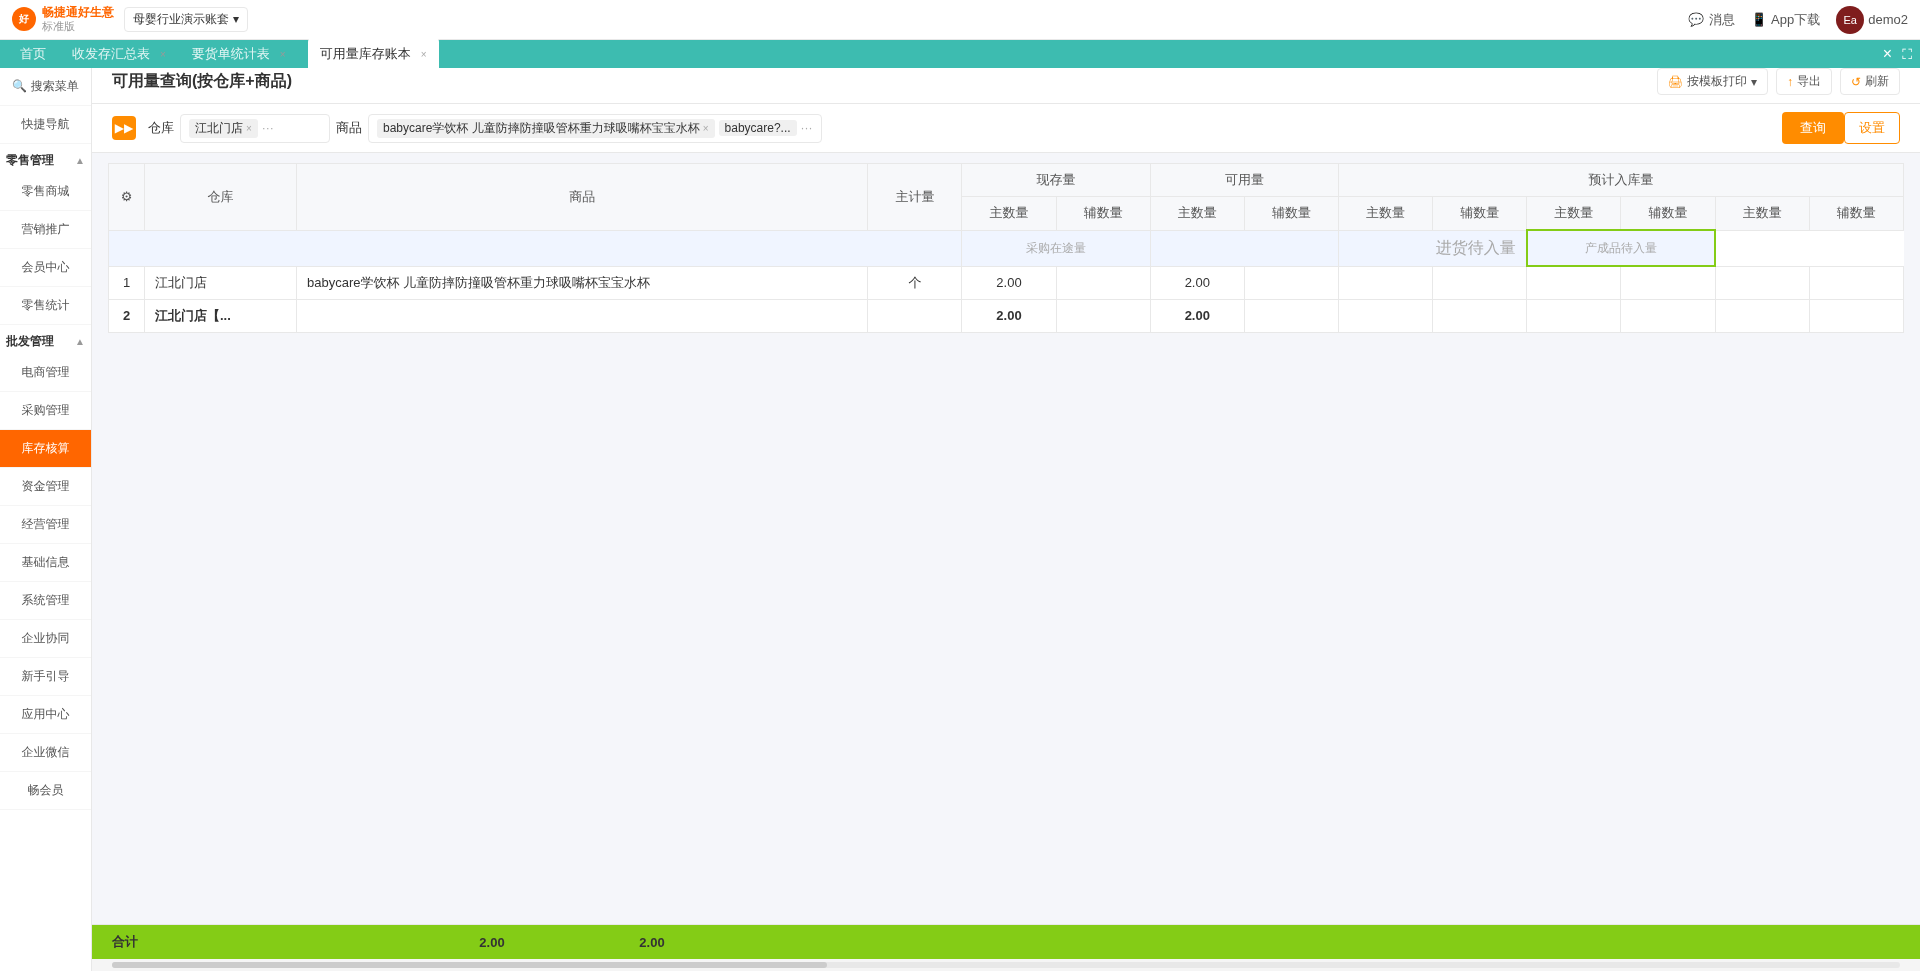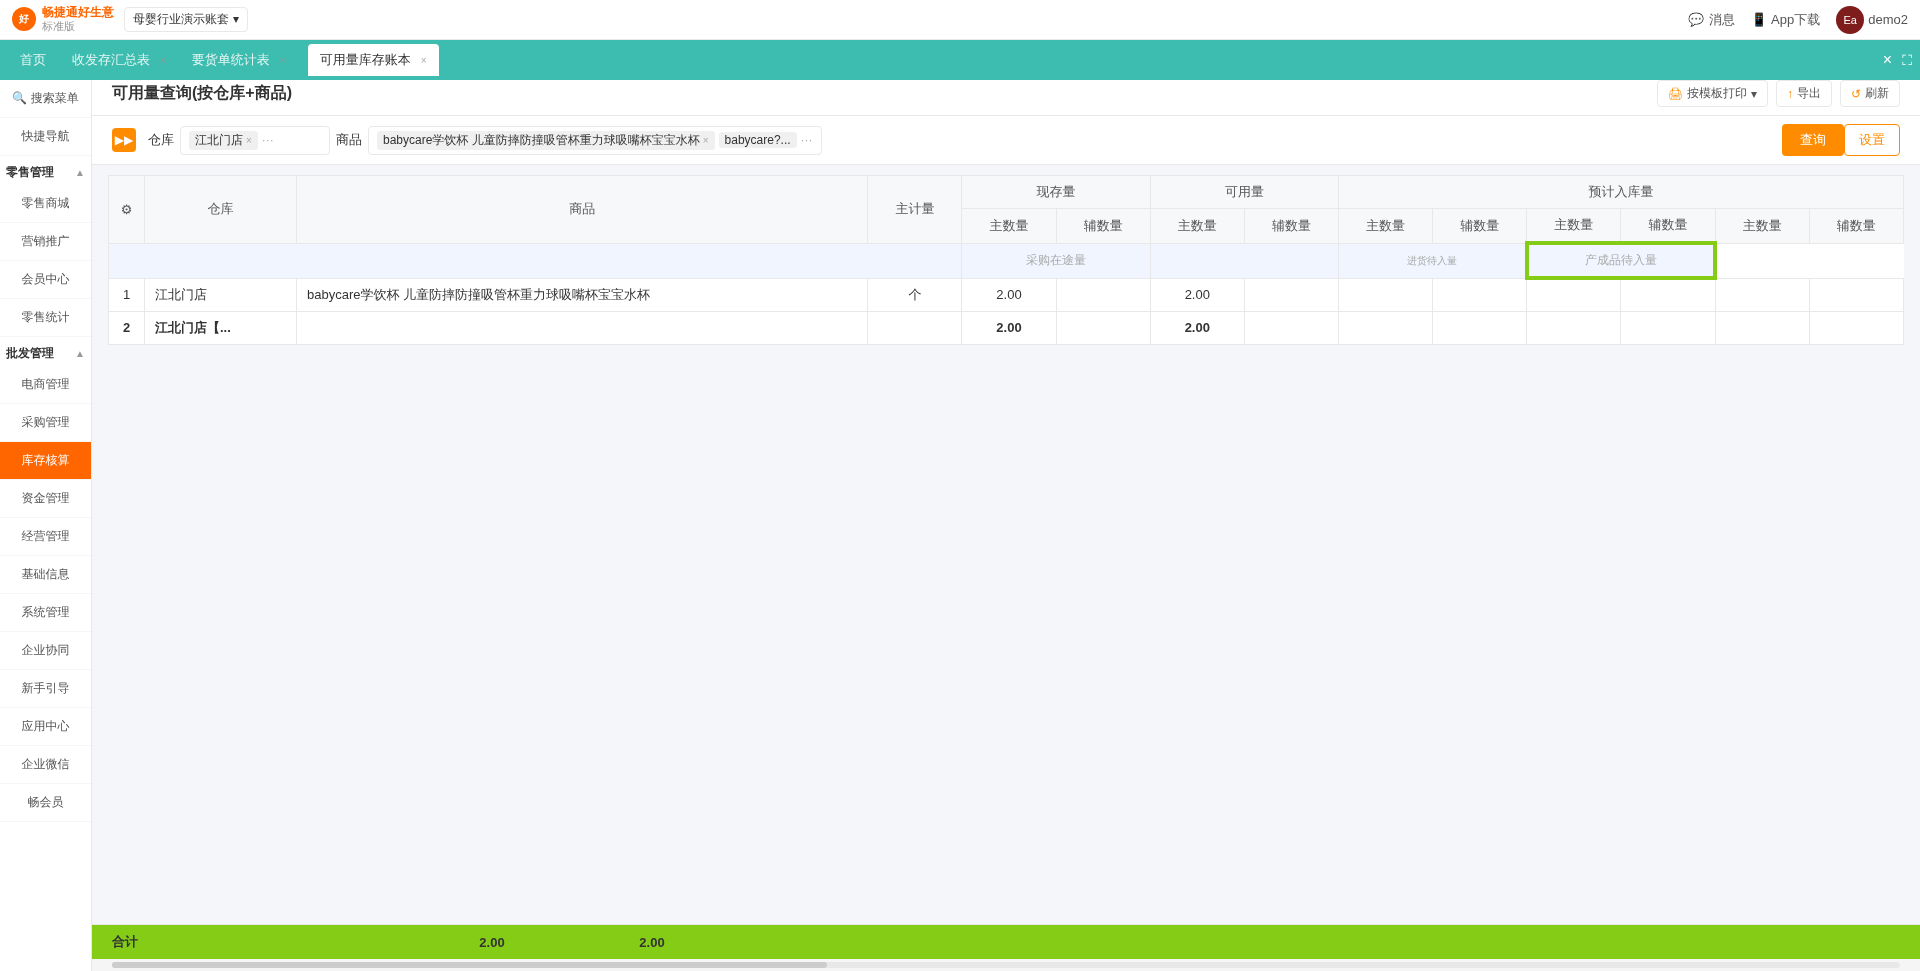--- a/index.html
+++ b/index.html
@@ -26,21 +26,21 @@
       border: 1px solid #e8e8e8; border-radius: 4px;
       padding: 3px 8px; cursor: pointer; font-size: 12px; color: #333;
       background: #fff;
     }
     .top-bar-right { display: flex; align-items: center; gap: 16px; font-size: 13px; color: #555; }
     .top-bar-right .icon-btn { display: flex; align-items: center; gap: 4px; cursor: pointer; color: #555; }
     .avatar { width: 28px; height: 28px; border-radius: 50%; background: #7f1d1d; display: flex; align-items: center; justify-content: center; color: #fff; font-size: 11px; }
 
     
     .tab-bar {
-      height: 40px;
+      height: 28px;
       background: #3dbcb0;
       display: flex;
       align-items: center;
       padding: 0 8px;
       gap: 2px;
       flex-shrink: 0;
     }
     .tab {
       height: 32px;
       padding: 0 12px;
@@ -384,22 +384,22 @@
             <th>辅数量</th>
             <th>主数量</th>
             <th>辅数量</th>
             <th>主数量</th>
             <th>辅数量</th>
           </tr>
           <tr style="background:#f0f5ff;">
             <td colspan="4" style="text-align:left; padding:3px 8px; font-size:12px; color:#777; border:1px solid #e8e8e8;"></td>
             <td colspan="2" style="border:1px solid #e8e8e8; text-align:center; font-size:12px; color:#aaa;">采购在途量</td>
             <td colspan="2" style="border:1px solid #e8e8e8; text-align:center; font-size:12px; color:#aaa;"></td>
-            <td colspan="2" style="border:1px solid #e8e8e8; text-align:center; font-size:10px; color:#aaa;">进货待入量</td>
-            <td colspan="2" style="border:4px solid #84cc16; text-align:center; font-size:12px; color:#aaa;">产成品待入量</td>
+            <td colspan="2" style="border:1px solid #e8e8e8; text-align:right; font-size:16px; color:#aaa;">进货待入量</td>
+            <td colspan="2" style="border:2px solid #84cc16; text-align:center; font-size:12px; color:#aaa;">产成品待入量</td>
           </tr>
         </thead>
         <tbody>
           <tr>
             <td>1</td>
             <td class="text-left">江北门店</td>
             <td class="text-left">babycare学饮杯 儿童防摔防撞吸管杯重力球吸嘴杯宝宝水杯</td>
             <td>个</td>
             <td>2.00</td>
             <td></td>

